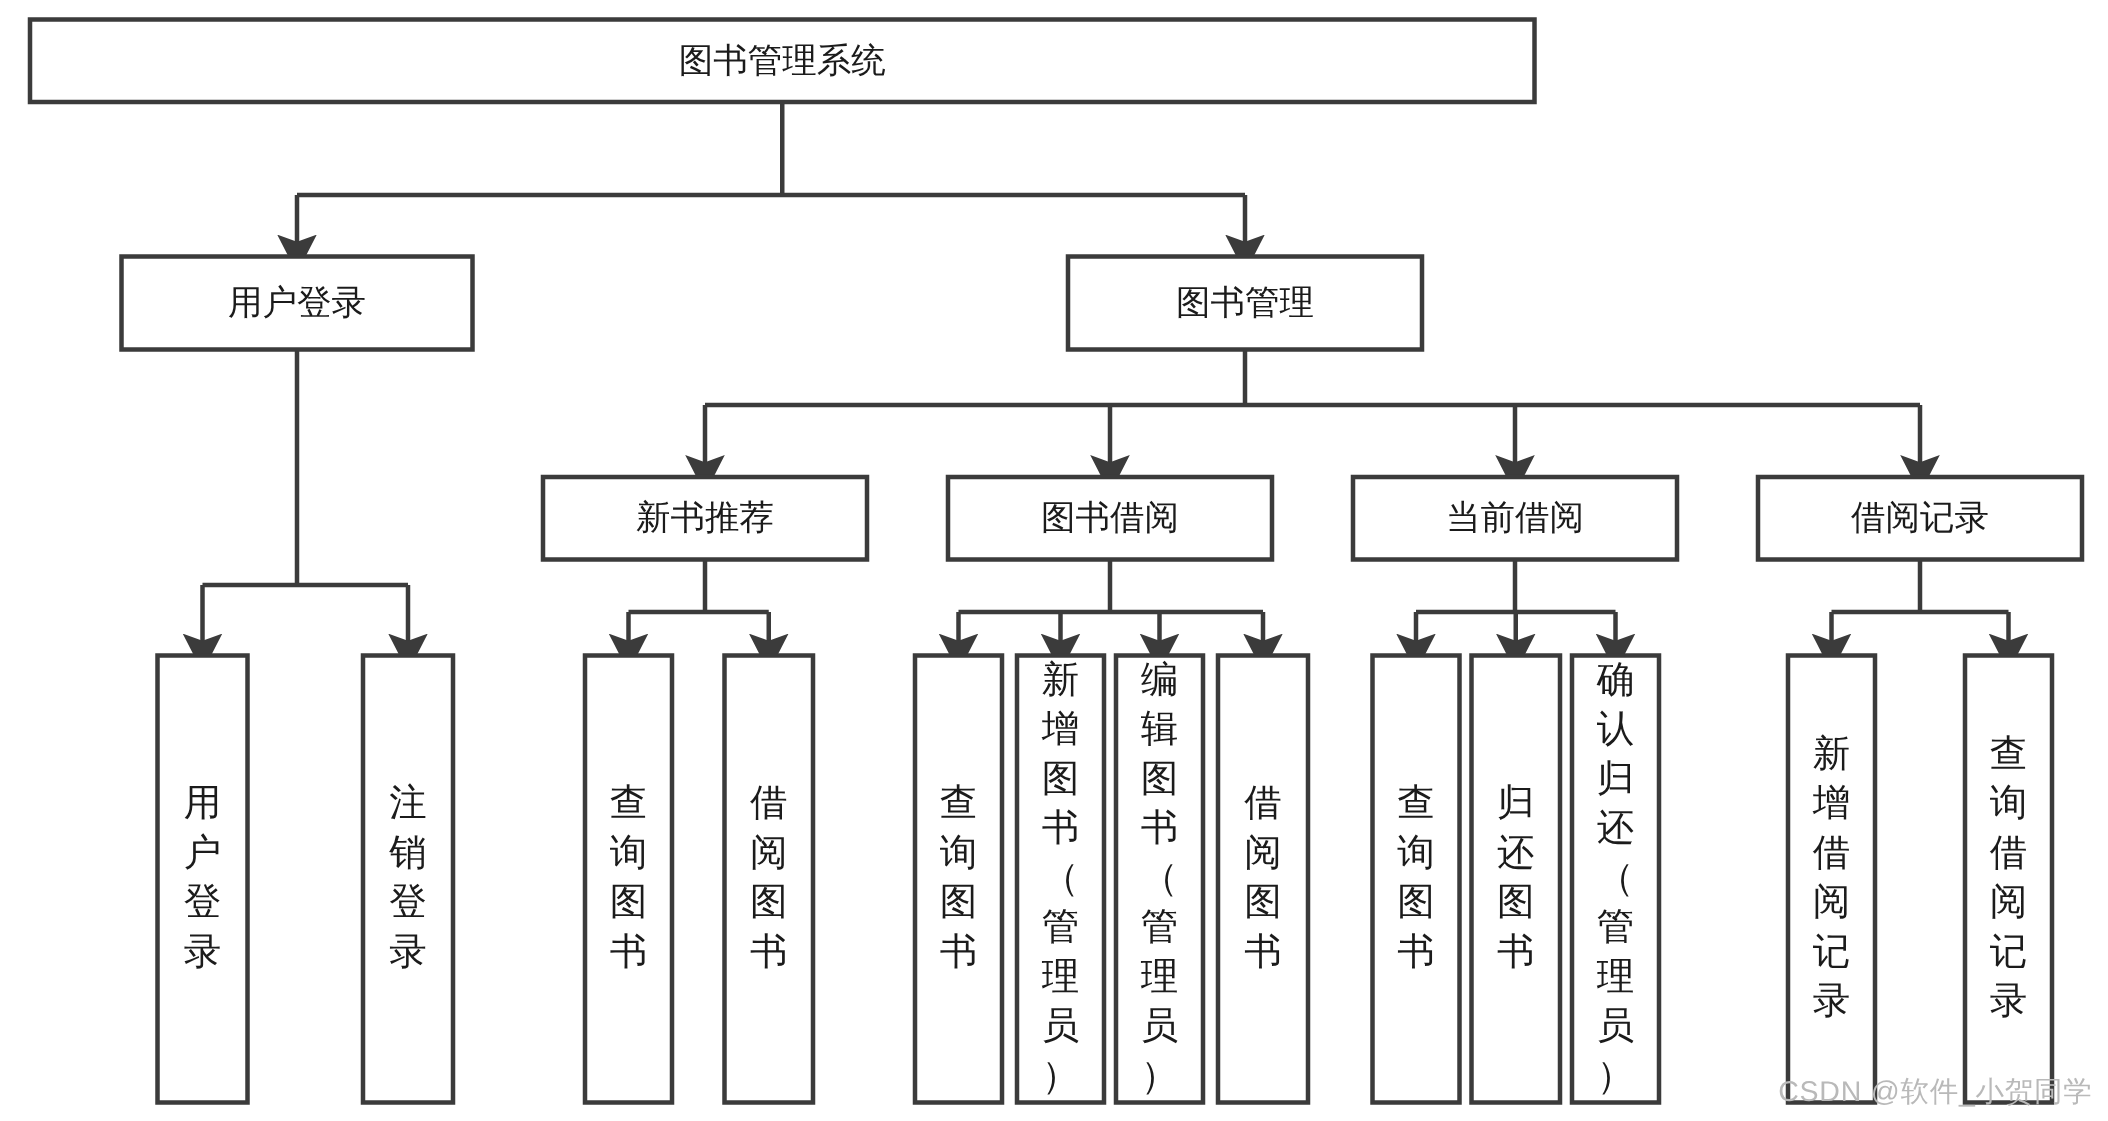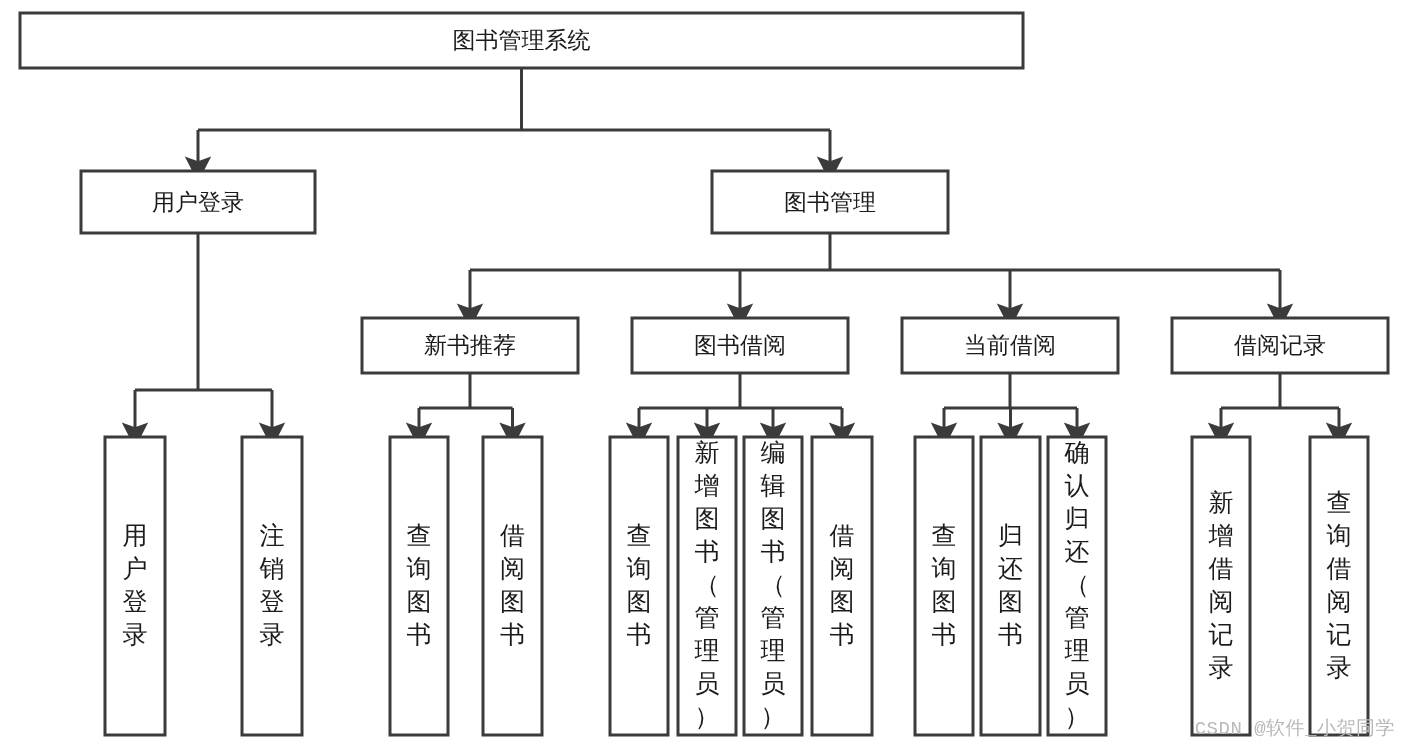--- a/index.html
+++ b/index.html
@@ -15,21 +15,21 @@
     font-family:"DejaVu Sans","Liberation Sans",sans-serif;
     fill:#1b1b1b;
     dominant-baseline:middle;
     text-anchor:middle;
   }
   .label-h{font-size:23px;}
   .label-v{font-size:25px;}
   .watermark{
     position:absolute;
     right:10px;bottom:6px;
-    font-family:Liberation Mono, monospace;
+    font-family:Liberation Sans, sans-serif;
     font-size:19px;
     color:#b9b9b9;
     letter-spacing:.5px;
     white-space:nowrap;
   }
 </style>
 </head>
 <body>
 
 <div id="stage">

